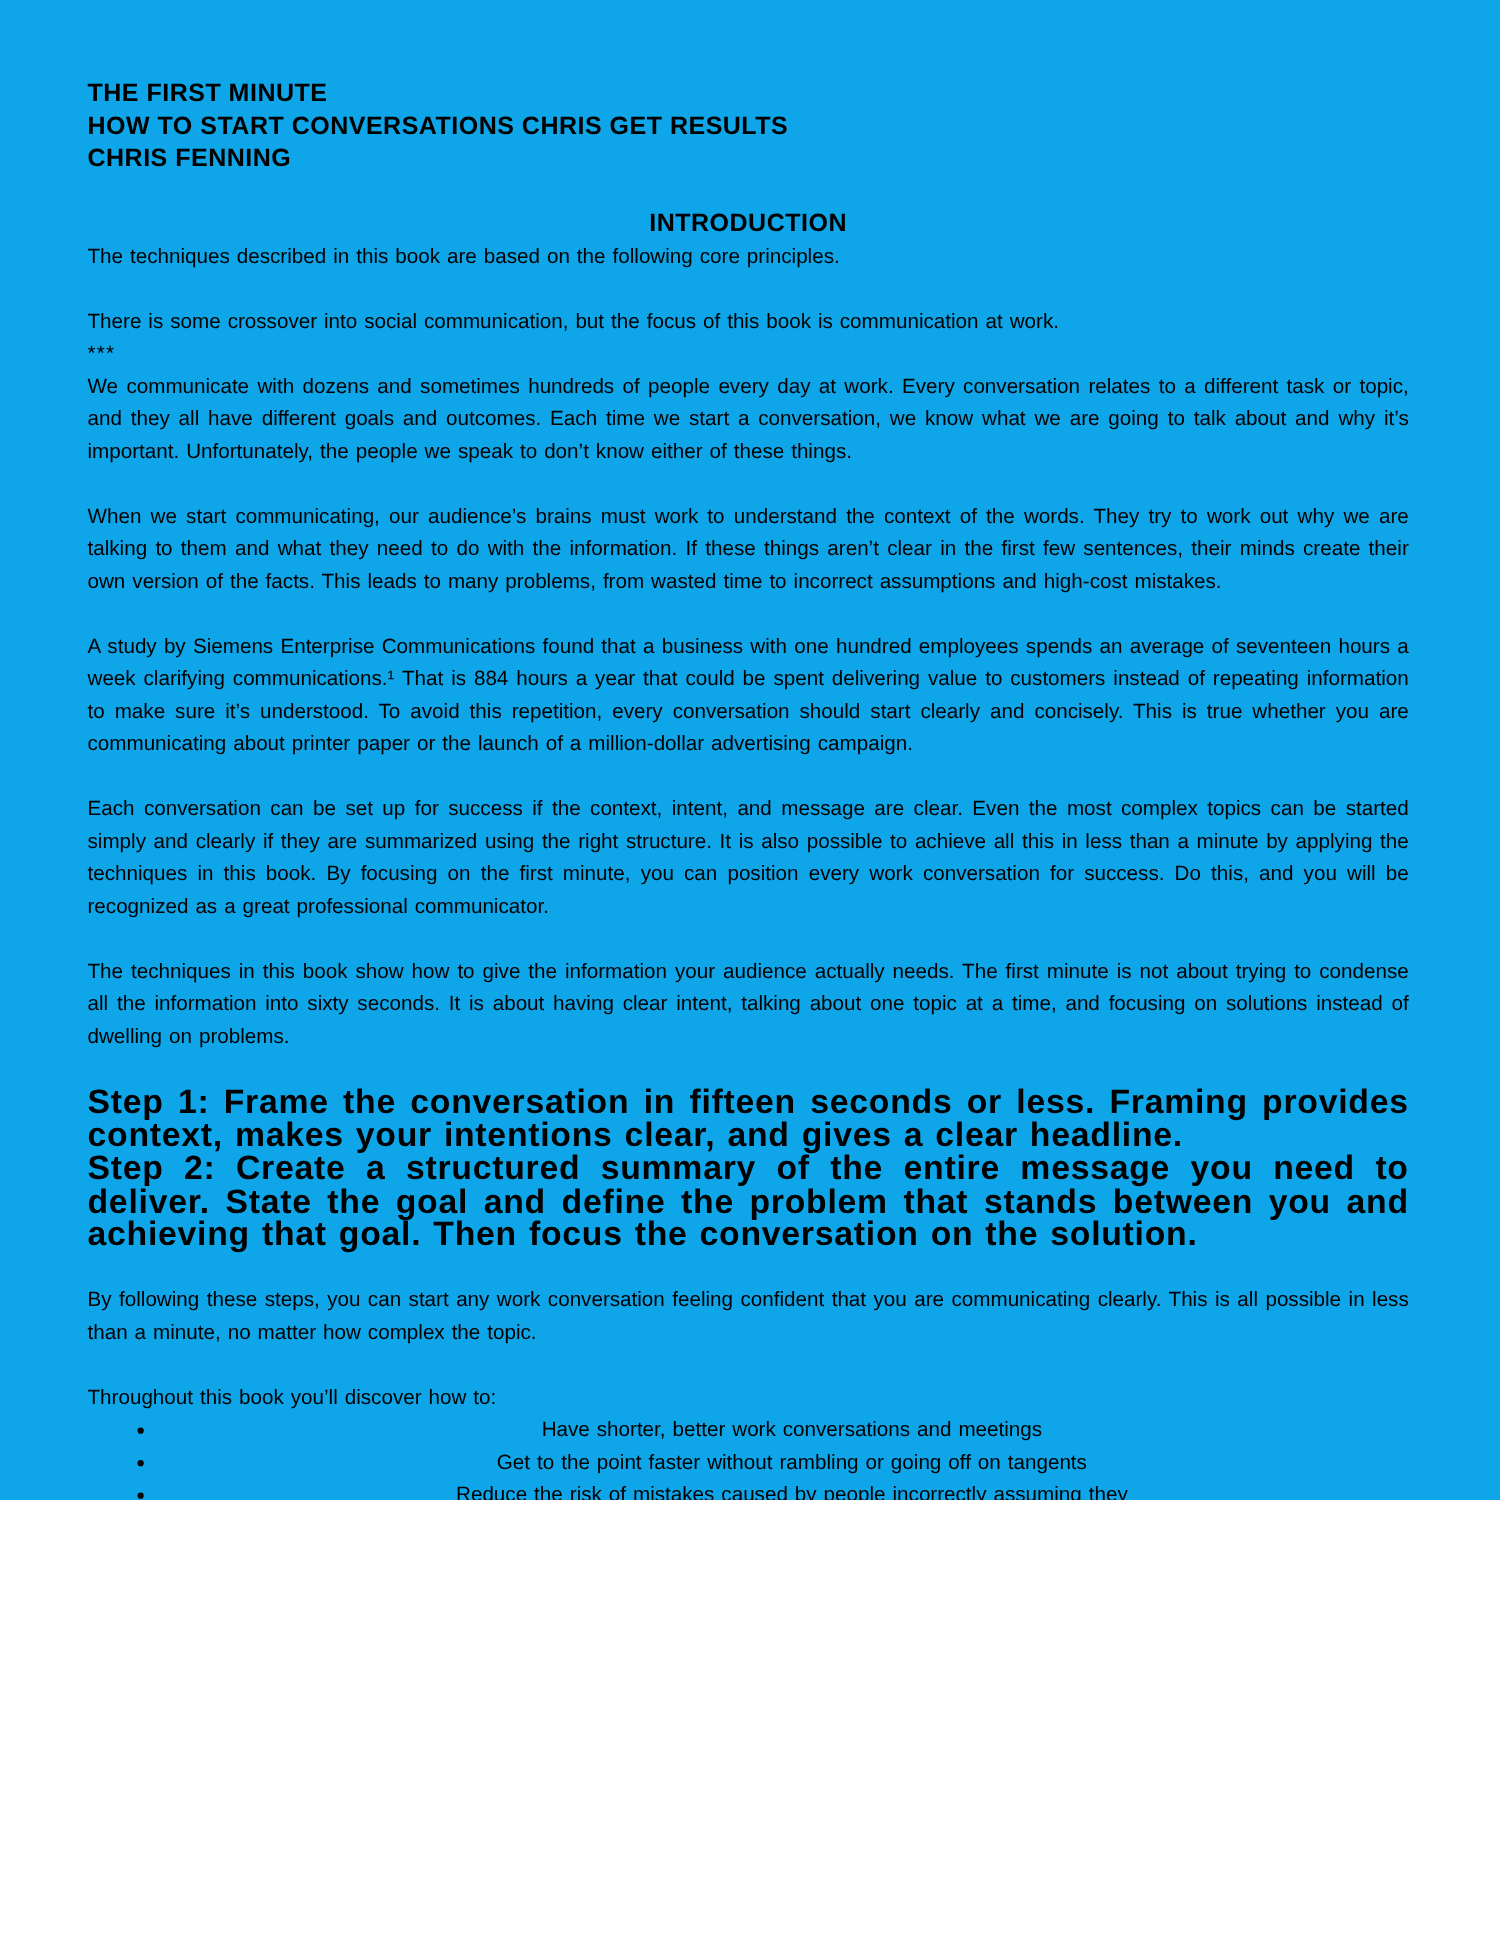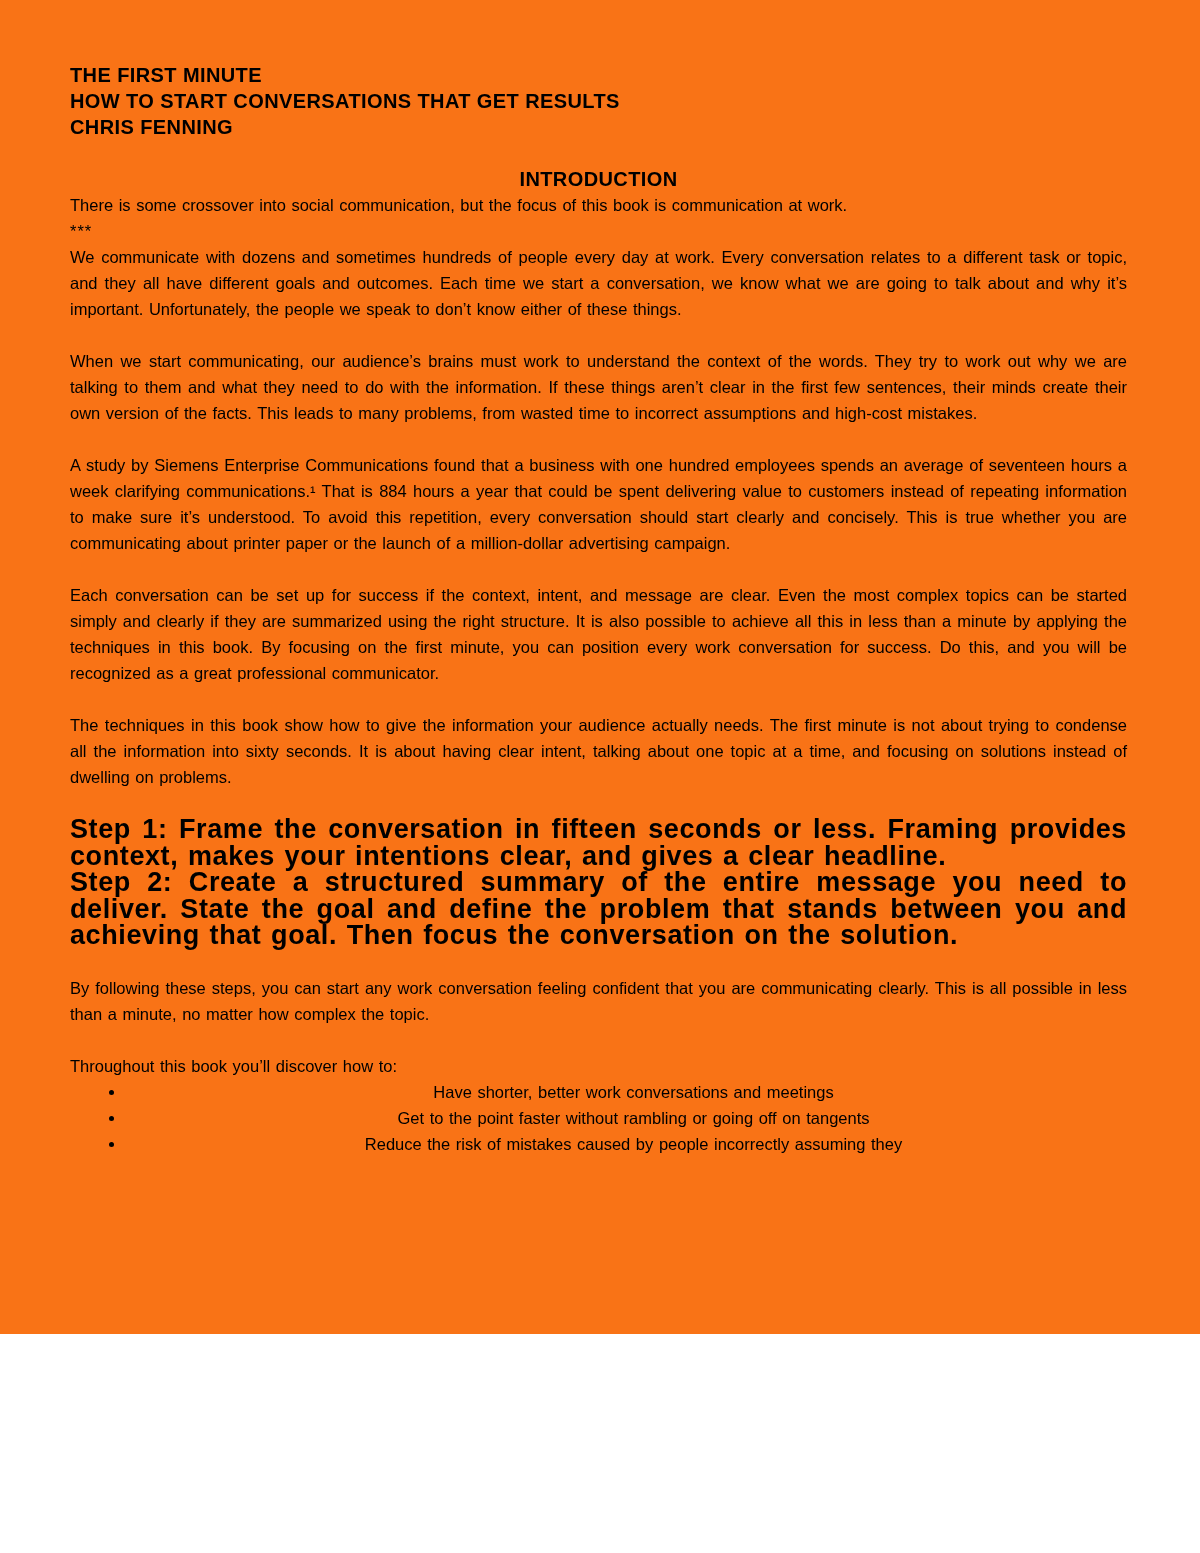--- a/index.html
+++ b/index.html
@@ -8,24 +8,24 @@
     background: #ffffff;
   }
   body {
     width: 1200px;
     font-family: "Liberation Sans", sans-serif;
     color: #000000;
     -webkit-font-smoothing: antialiased;
   }
   .page {
     width: 1200px;
-    height: 1334px;
+    height: 1200px;
     box-sizing: border-box;
     padding: 62px 73px 40px 70px;
-    background: #f97316;
+    background: #0ea5e9;
     overflow: hidden;
   }
   .title-line {
     font-size: 20px;
     font-weight: 700;
     line-height: 26px;
     letter-spacing: 0.4px;
   }
   .heading {
     font-size: 20px;
@@ -75,26 +75,27 @@
     word-spacing: 1px;
     text-align: center;
   }
 </style>
 </head>
 <body>
 
 <div class="page">
 
   <div class="title-line">THE FIRST MINUTE</div>
-  <div class="title-line">HOW TO START CONVERSATIONS THAT GET RESULTS</div>
+  <div class="title-line">HOW TO START CONVERSATIONS CHRIS GET RESULTS</div>
   <div class="title-line">CHRIS FENNING</div>
 
   <div class="heading">INTRODUCTION</div>
 
 
+  <div class="para">The techniques described in this book are based on the following core principles.</div>
 
 
   <div class="para no-gap">There is some crossover into social communication, but the focus of this book is communication at work.</div>
   <div class="separator">***</div>
   <div class="para">We communicate with dozens and sometimes hundreds of people every day at work. Every conversation relates to a different task or topic, and they all have different goals and outcomes. Each time we start a conversation, we know what we are going to talk about and why it’s important. Unfortunately, the people we speak to don’t know either of these things.</div>
 
   <div class="para">When we start communicating, our audience’s brains must work to understand the context of the words. They try to work out why we are talking to them and what they need to do with the information. If these things aren’t clear in the first few sentences, their minds create their own version of the facts. This leads to many problems, from wasted time to incorrect assumptions and high-cost mistakes.</div>
 
   <div class="para">A study by Siemens Enterprise Communications found that a business with one hundred employees spends an average of seventeen hours a week clarifying communications.¹ That is 884 hours a year that could be spent delivering value to customers instead of repeating information to make sure it’s understood. To avoid this repetition, every conversation should start clearly and concisely. This is true whether you are communicating about printer paper or the launch of a million-dollar advertising campaign.</div>
 

